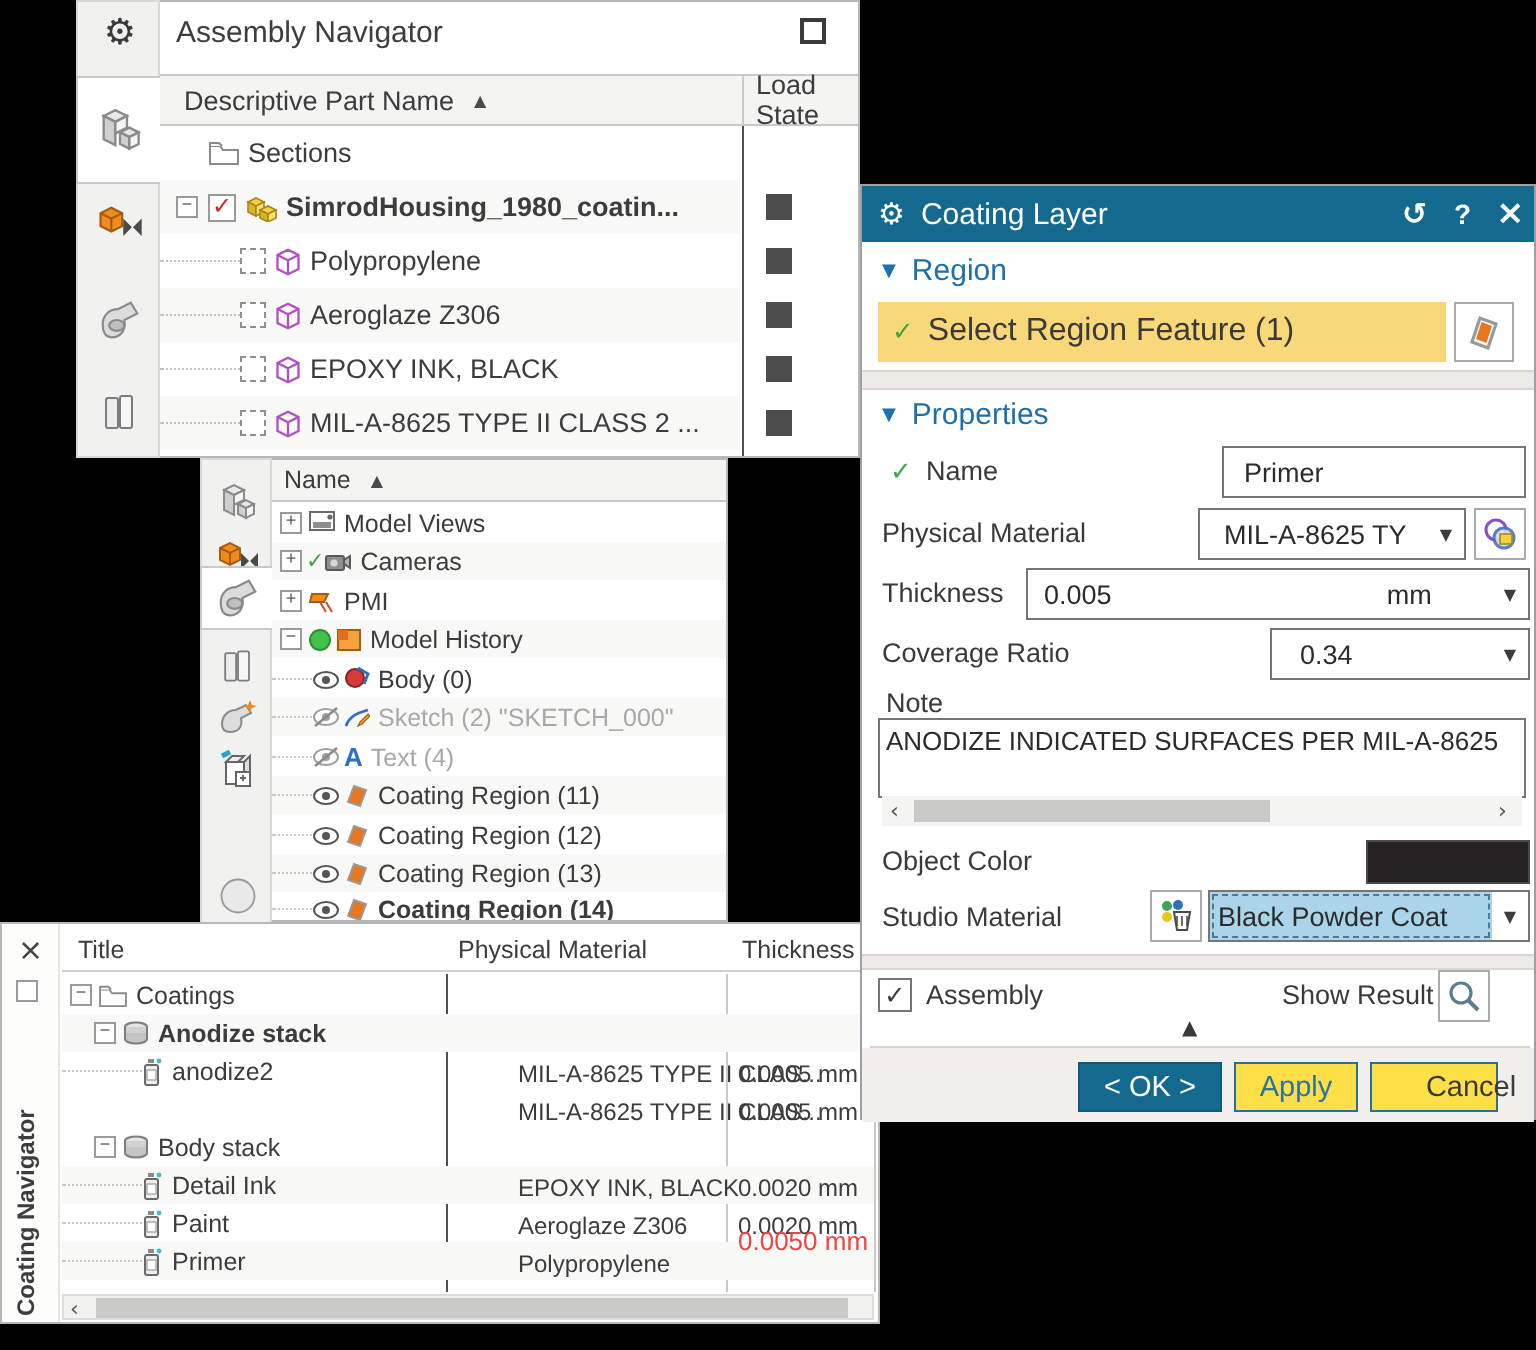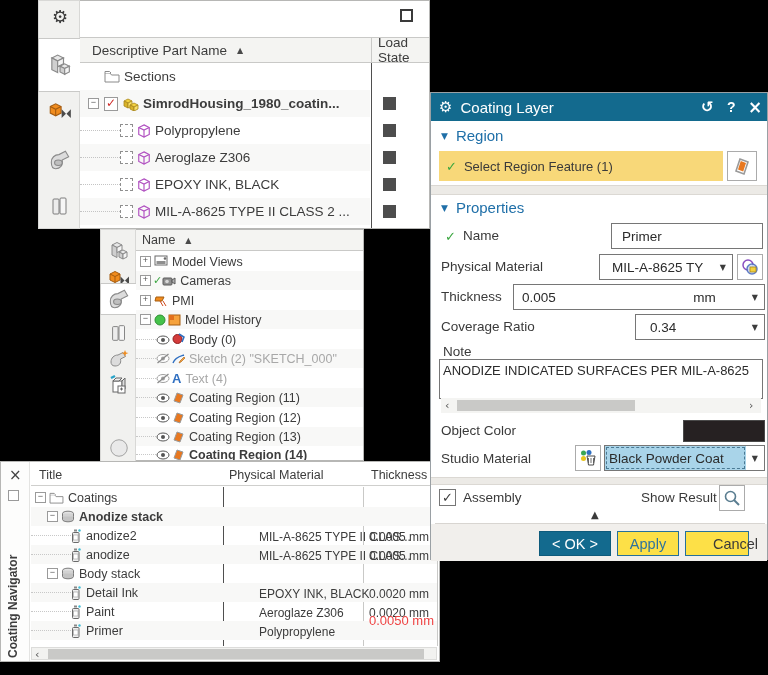--- a/index.html
+++ b/index.html
@@ -78,20 +78,21 @@
         <path d="M5 6v10l5 2.5V8.5z" fill="#cfcfcf"></path>
         <path d="M15 6v5l-5 2.5v-5z" fill="#f4f4f4"></path>
         <path d="M12 13l4-2 4 2-4 2z" fill="#e8e8e8"></path>
         <path d="M12 13v5l4 2v-5z" fill="#cfcfcf"></path>
         <path d="M20 13v5l-4 2v-5z" fill="#f4f4f4"></path>
       </g>
     </svg>
   </div>
 
   <div class="panel" style="left:80px;top:0;width:350px;height:229px;border-left:none;">
+    <div class="abs" style="left:8px;top:7px;font-size:15px;color:#3d3d3d;">Assembly Navigator</div>
     <div class="abs" style="left:320px;top:8px;width:13px;height:13px;border:2px solid #3a3a3a;background:#fff;"></div>
     <div class="hdrrow" style="left:0;top:36px;width:350px;height:26px;">
       <span style="margin-left:12px;font-size:13.5px;">Descriptive Part Name</span>
       <span class="sort uic">▲</span>
       <span style="position:absolute;left:298px;font-size:13.5px;">Load State</span>
     </div>
     <div class="vline-lt" style="left:291px;top:36px;height:26px;"></div>
     <div class="vline-dark" style="left:291px;top:62px;height:167px;"></div>
 
     <div class="trow" style="left:0;top:62px;width:290px;height:27px;font-size:13.5px;">
@@ -396,30 +397,20 @@
     <div class="trow" style="left:30px;top:64px;width:406px;height:19px;font-size:12.5px;">
       <span style="width:40px;flex:0 0 auto;border-top:1px dotted #c8c8c8;height:0;"></span>
       <svg width="11" height="14" viewBox="0 0 11 14">
         <rect x="3" y="0.5" width="3" height="2" fill="#8a8a8a"></rect>
           <circle cx="8.5" cy="1.5" r="1.2" fill="#3fbcd4"></circle>
           <rect x="1.5" y="3.5" width="6.5" height="10" rx="1" fill="#efefef" stroke="#6a6a6a"></rect>
           <rect x="2.5" y="6" width="4.5" height="5" fill="#fff" stroke="#9a9a9a" stroke-width="0.6"></rect>
       </svg>
       <span class="lbl">anodize2</span>
     </div>
-    <div class="trow stripe" style="left:30px;top:83px;width:406px;height:19px;font-size:12.5px;">
-      <span style="width:40px;flex:0 0 auto;border-top:1px dotted #c8c8c8;height:0;"></span>
-      <svg width="11" height="14" viewBox="0 0 11 14">
-        <rect x="3" y="0.5" width="3" height="2" fill="#8a8a8a"></rect>
-          <circle cx="8.5" cy="1.5" r="1.2" fill="#3fbcd4"></circle>
-          <rect x="1.5" y="3.5" width="6.5" height="10" rx="1" fill="#efefef" stroke="#6a6a6a"></rect>
-          <rect x="2.5" y="6" width="4.5" height="5" fill="#fff" stroke="#9a9a9a" stroke-width="0.6"></rect>
-      </svg>
-      <span class="lbl">anodize</span>
-    </div>
     <div class="trow" style="left:30px;top:102px;width:406px;height:19px;font-size:12.5px;">
       <span style="width:16px;flex:0 0 auto;"></span>
         <span class="exp">−</span>
       <span style="width:3px;flex:0 0 auto;"></span>
       <svg width="14" height="13" viewBox="0 0 14 13">
         <ellipse cx="7" cy="3.5" rx="5.5" ry="2.3" fill="#e3e3e3" stroke="#7c7c7c"></ellipse>
           <path d="M1.5 3.5v3c0 1.3 2.5 2.3 5.5 2.3s5.5-1 5.5-2.3v-3" fill="#d2d2d2" stroke="#7c7c7c"></path>
           <path d="M1.5 6.5v3c0 1.3 2.5 2.3 5.5 2.3s5.5-1 5.5-2.3v-3" fill="#c4c4c4" stroke="#7c7c7c"></path>
       </svg>
       <span class="lbl">Body stack</span>
@@ -480,21 +471,21 @@
       <span style="position:absolute;left:296px;font-size:14px;font-weight:bold;">?</span>
       <span class="uic" style="position:absolute;left:317px;font-size:17px;font-weight:bold;">×</span>
     </div>
 
     <div class="sechdr" style="left:10px;top:34px;">
       <span class="sectri uic">▼</span>
       <span>Region</span>
     </div>
     <div class="abs" style="left:8px;top:58px;width:284px;height:30px;background:#f8d879;display:flex;align-items:center;">
       <span class="gchk uic" style="margin-left:7px;">✓</span>
-      <span style="margin-left:7px;font-size:13px;color:#3a3a3a;">Select Region Feature (1)</span>
+      <span style="margin-left:7px;font-size:16px;color:#3a3a3a;">Select Region Feature (1)</span>
     </div>
     <div class="sqbtn" style="left:296px;top:58px;width:30px;height:30px;">
       <svg width="20" height="20" viewBox="0 0 20 20">
         <polygon points="4,15 8,3 16,6 12,18" fill="#fff" stroke="#9a9a9a" stroke-width="1.6"></polygon>
         <polygon points="6,13.5 8.8,5 14,7 11.2,15.5" fill="#e87820"></polygon>
       </svg>
     </div>
     <div class="band" style="top:92px;height:10px;"></div>
 
     <div class="sechdr" style="left:10px;top:106px;">

